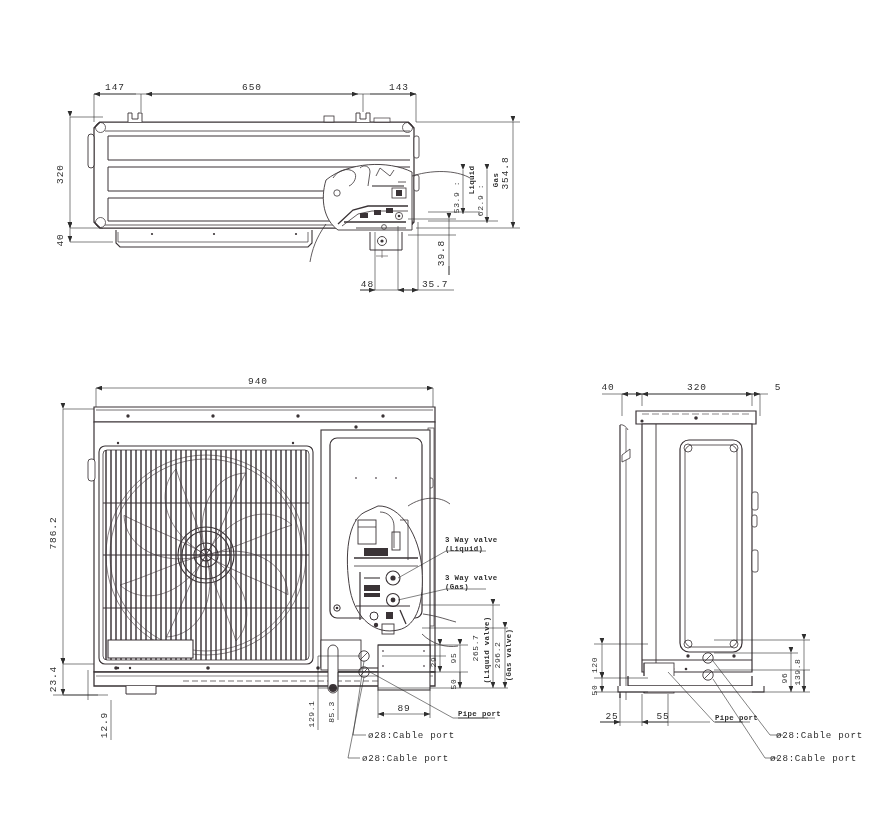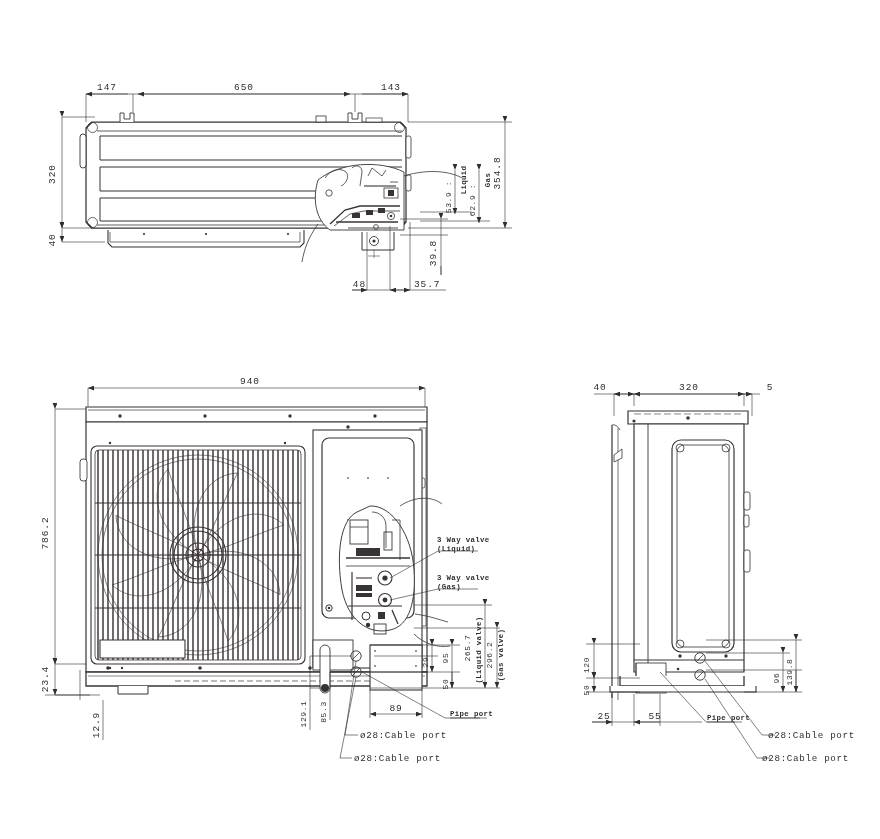--- a/index.html
+++ b/index.html
@@ -4,21 +4,21 @@
 <title>Outdoor Unit Dimensional Drawing</title>
 <style>
   html,body{margin:0;padding:0;background:#ffffff;}
   body{
     width:880px;height:839px;
     font-family:"Liberation Mono","DejaVu Sans Mono",monospace;
     color:#2b2b2b;
     overflow:hidden;
     position:relative;
   }
-  #sheet{position:absolute;left:0;top:0;width:828px;height:839px;}
+  #sheet{position:absolute;left:8px;top:0;width:828px;height:839px;}
   svg{display:block;}
   .dimtxt{
     font-family:"Liberation Mono","DejaVu Sans Mono",monospace;
     font-size:9.5px;
     fill:#2e2e2e;
     letter-spacing:0.9px;
   }
   .dimtxt.small{font-size:8px;letter-spacing:0.6px;}
   .lbl{
     font-family:"Liberation Mono","DejaVu Sans Mono",monospace;

